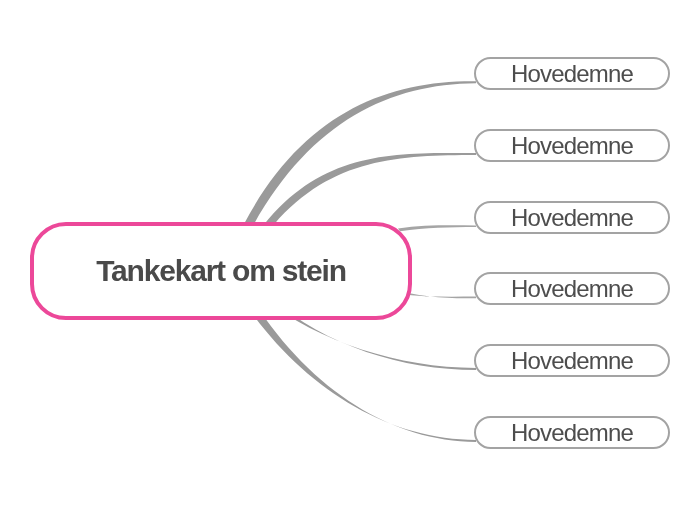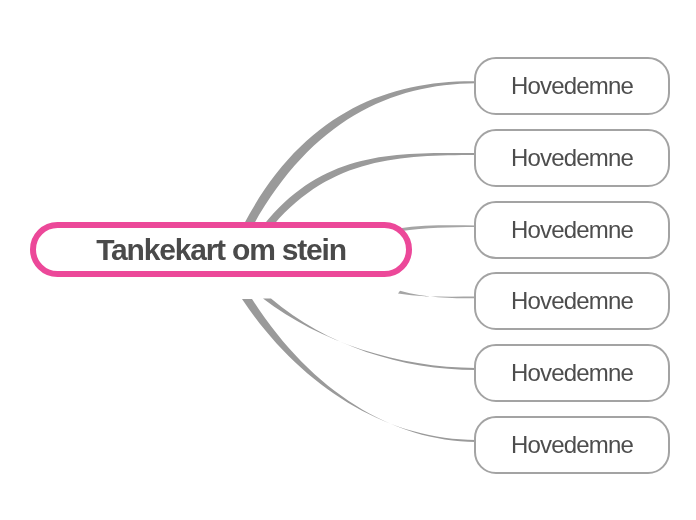--- a/index.html
+++ b/index.html
@@ -29,32 +29,32 @@
     display: flex;
     align-items: center;
     justify-content: center;
     white-space: nowrap;
     cursor: pointer;
   }
   .root-node {
     left: 30px;
     top: 222px;
     width: 382px;
-    height: 55px;
-    border: 6px solid #ec4899;
+    height: 98px;
+    border: 4px solid #ec4899;
     border-radius: 36px;
     color: #4a4a4a;
     font-size: 30px;
     font-weight: bold;
     letter-spacing: -1.2px;
   }
   .branch-node {
     left: 474px;
     width: 196px;
-    height: 58px;
+    height: 33px;
     border: 2px solid #a3a3a3;
     border-radius: 22px;
     color: #4d4d4d;
     font-size: 24px;
     letter-spacing: -0.8px;
   }
   .b1 { top: 57px; }
   .b2 { top: 129px; }
   .b3 { top: 201px; }
   .b4 { top: 272px; }

